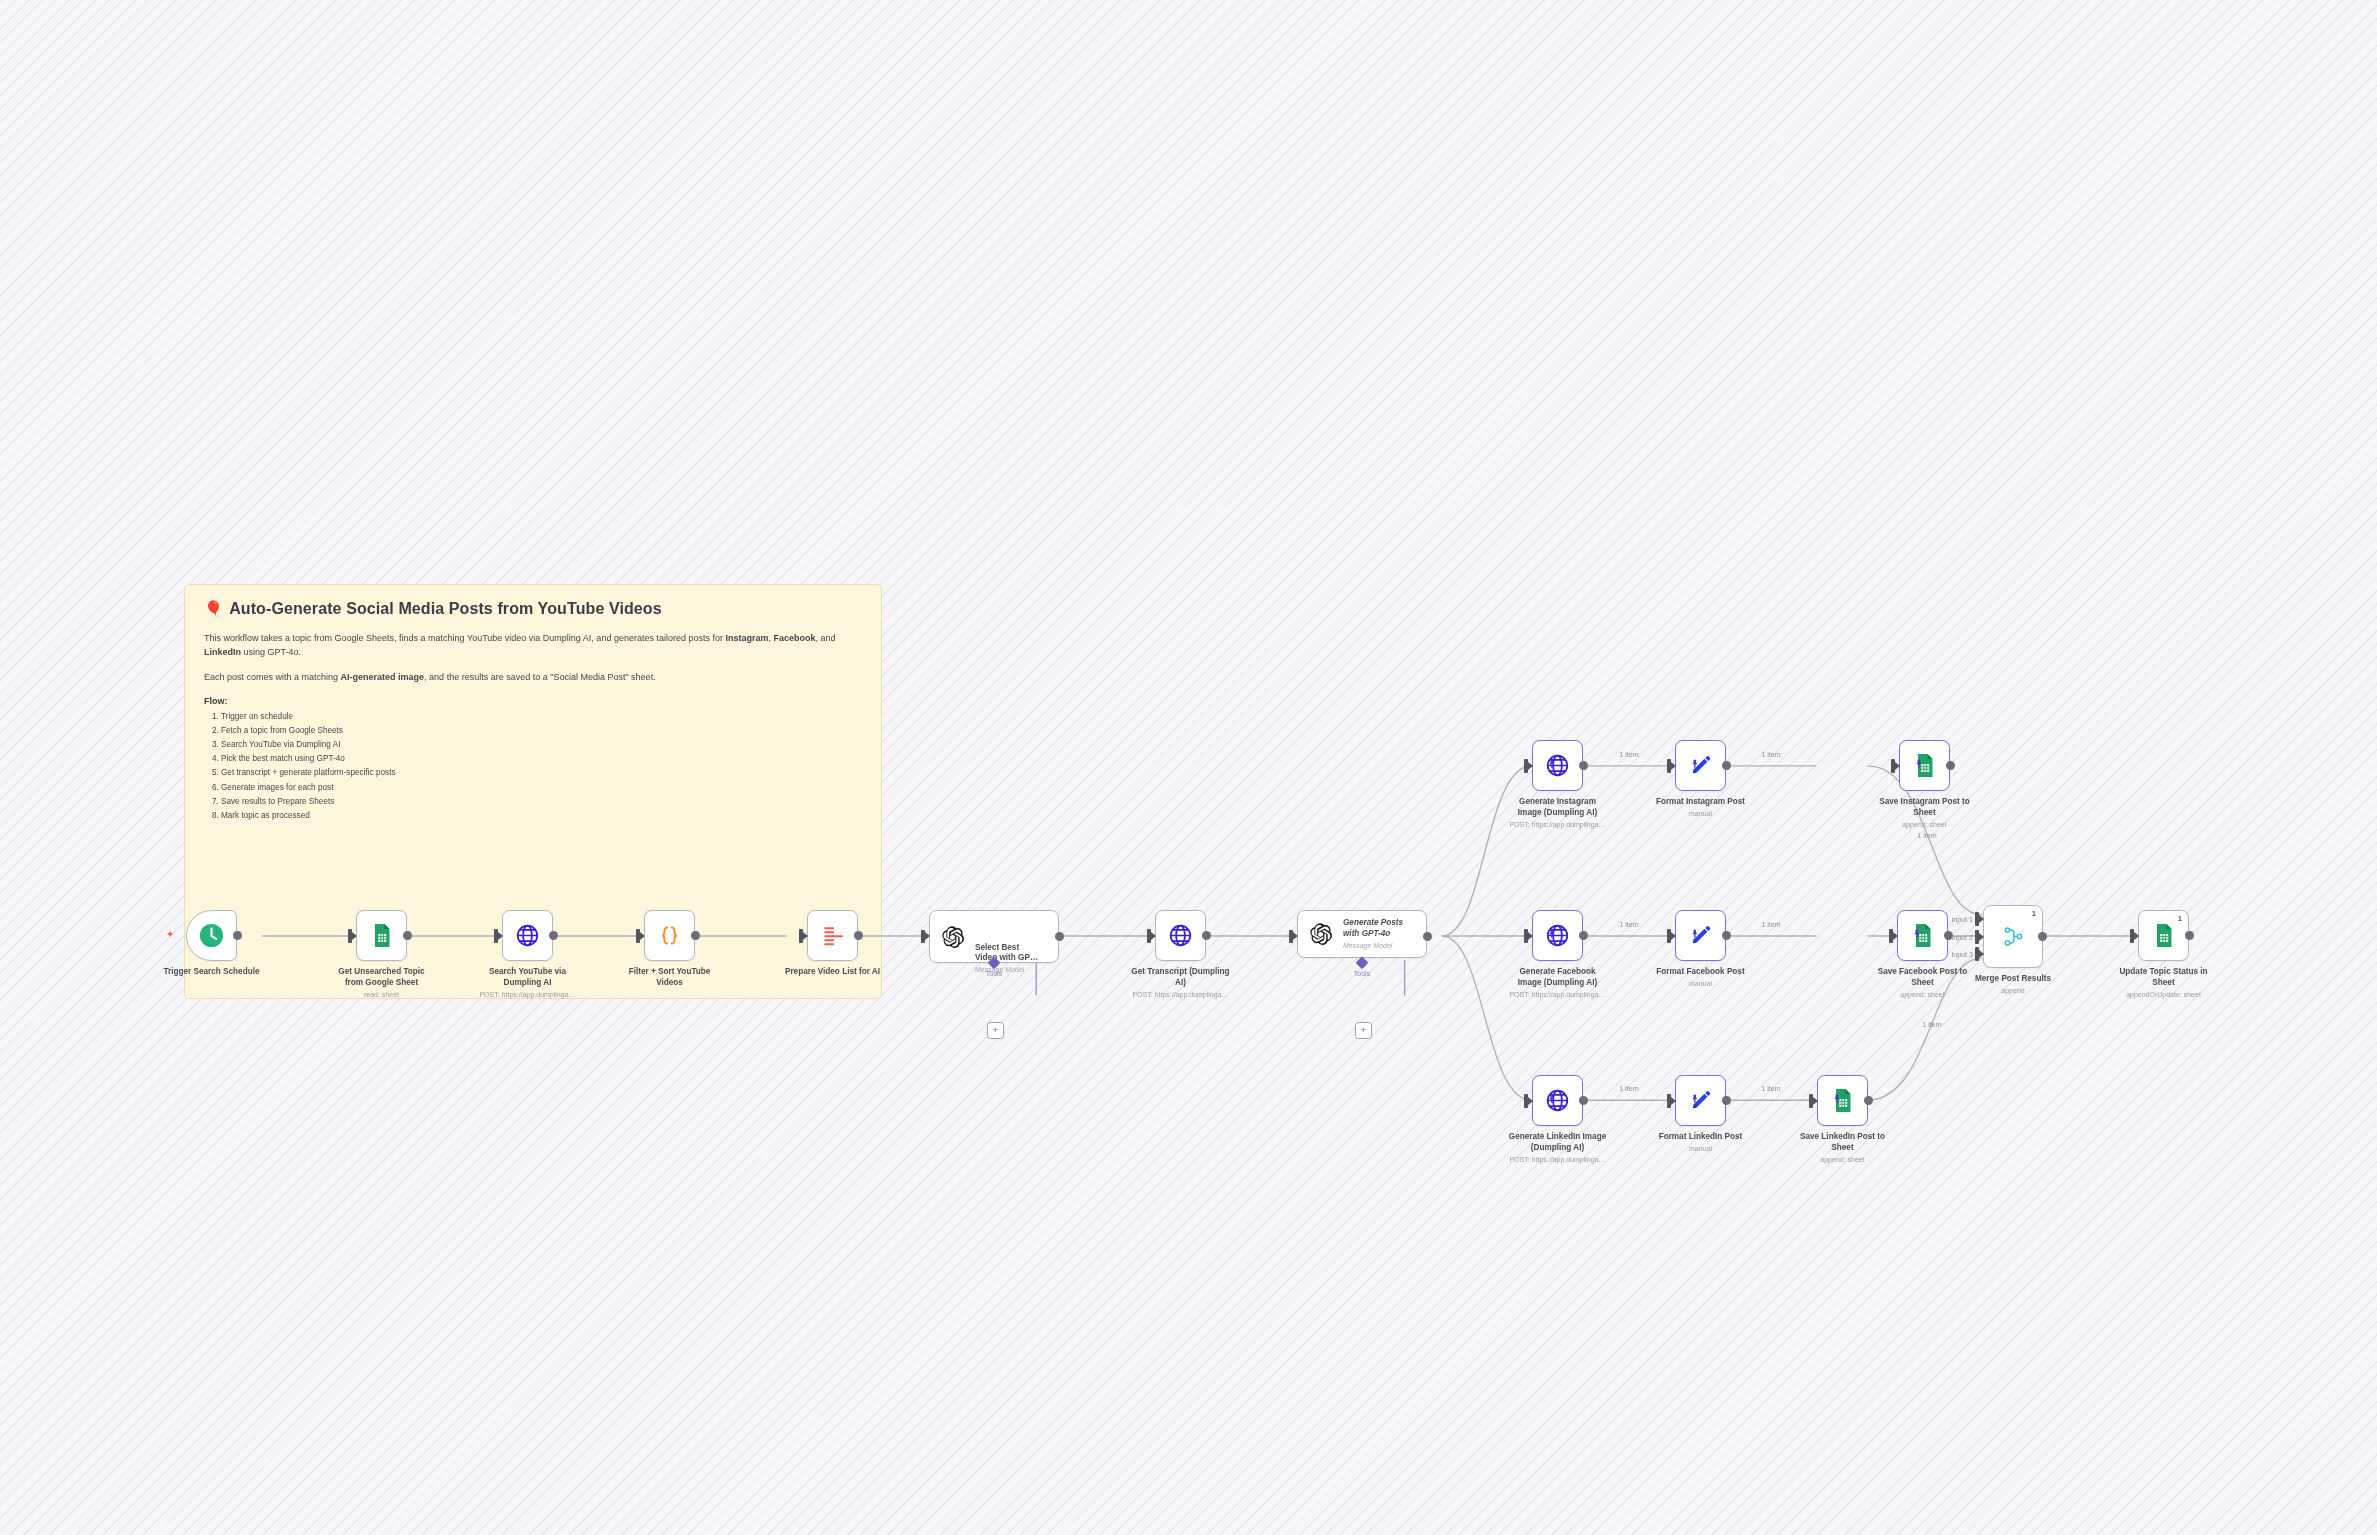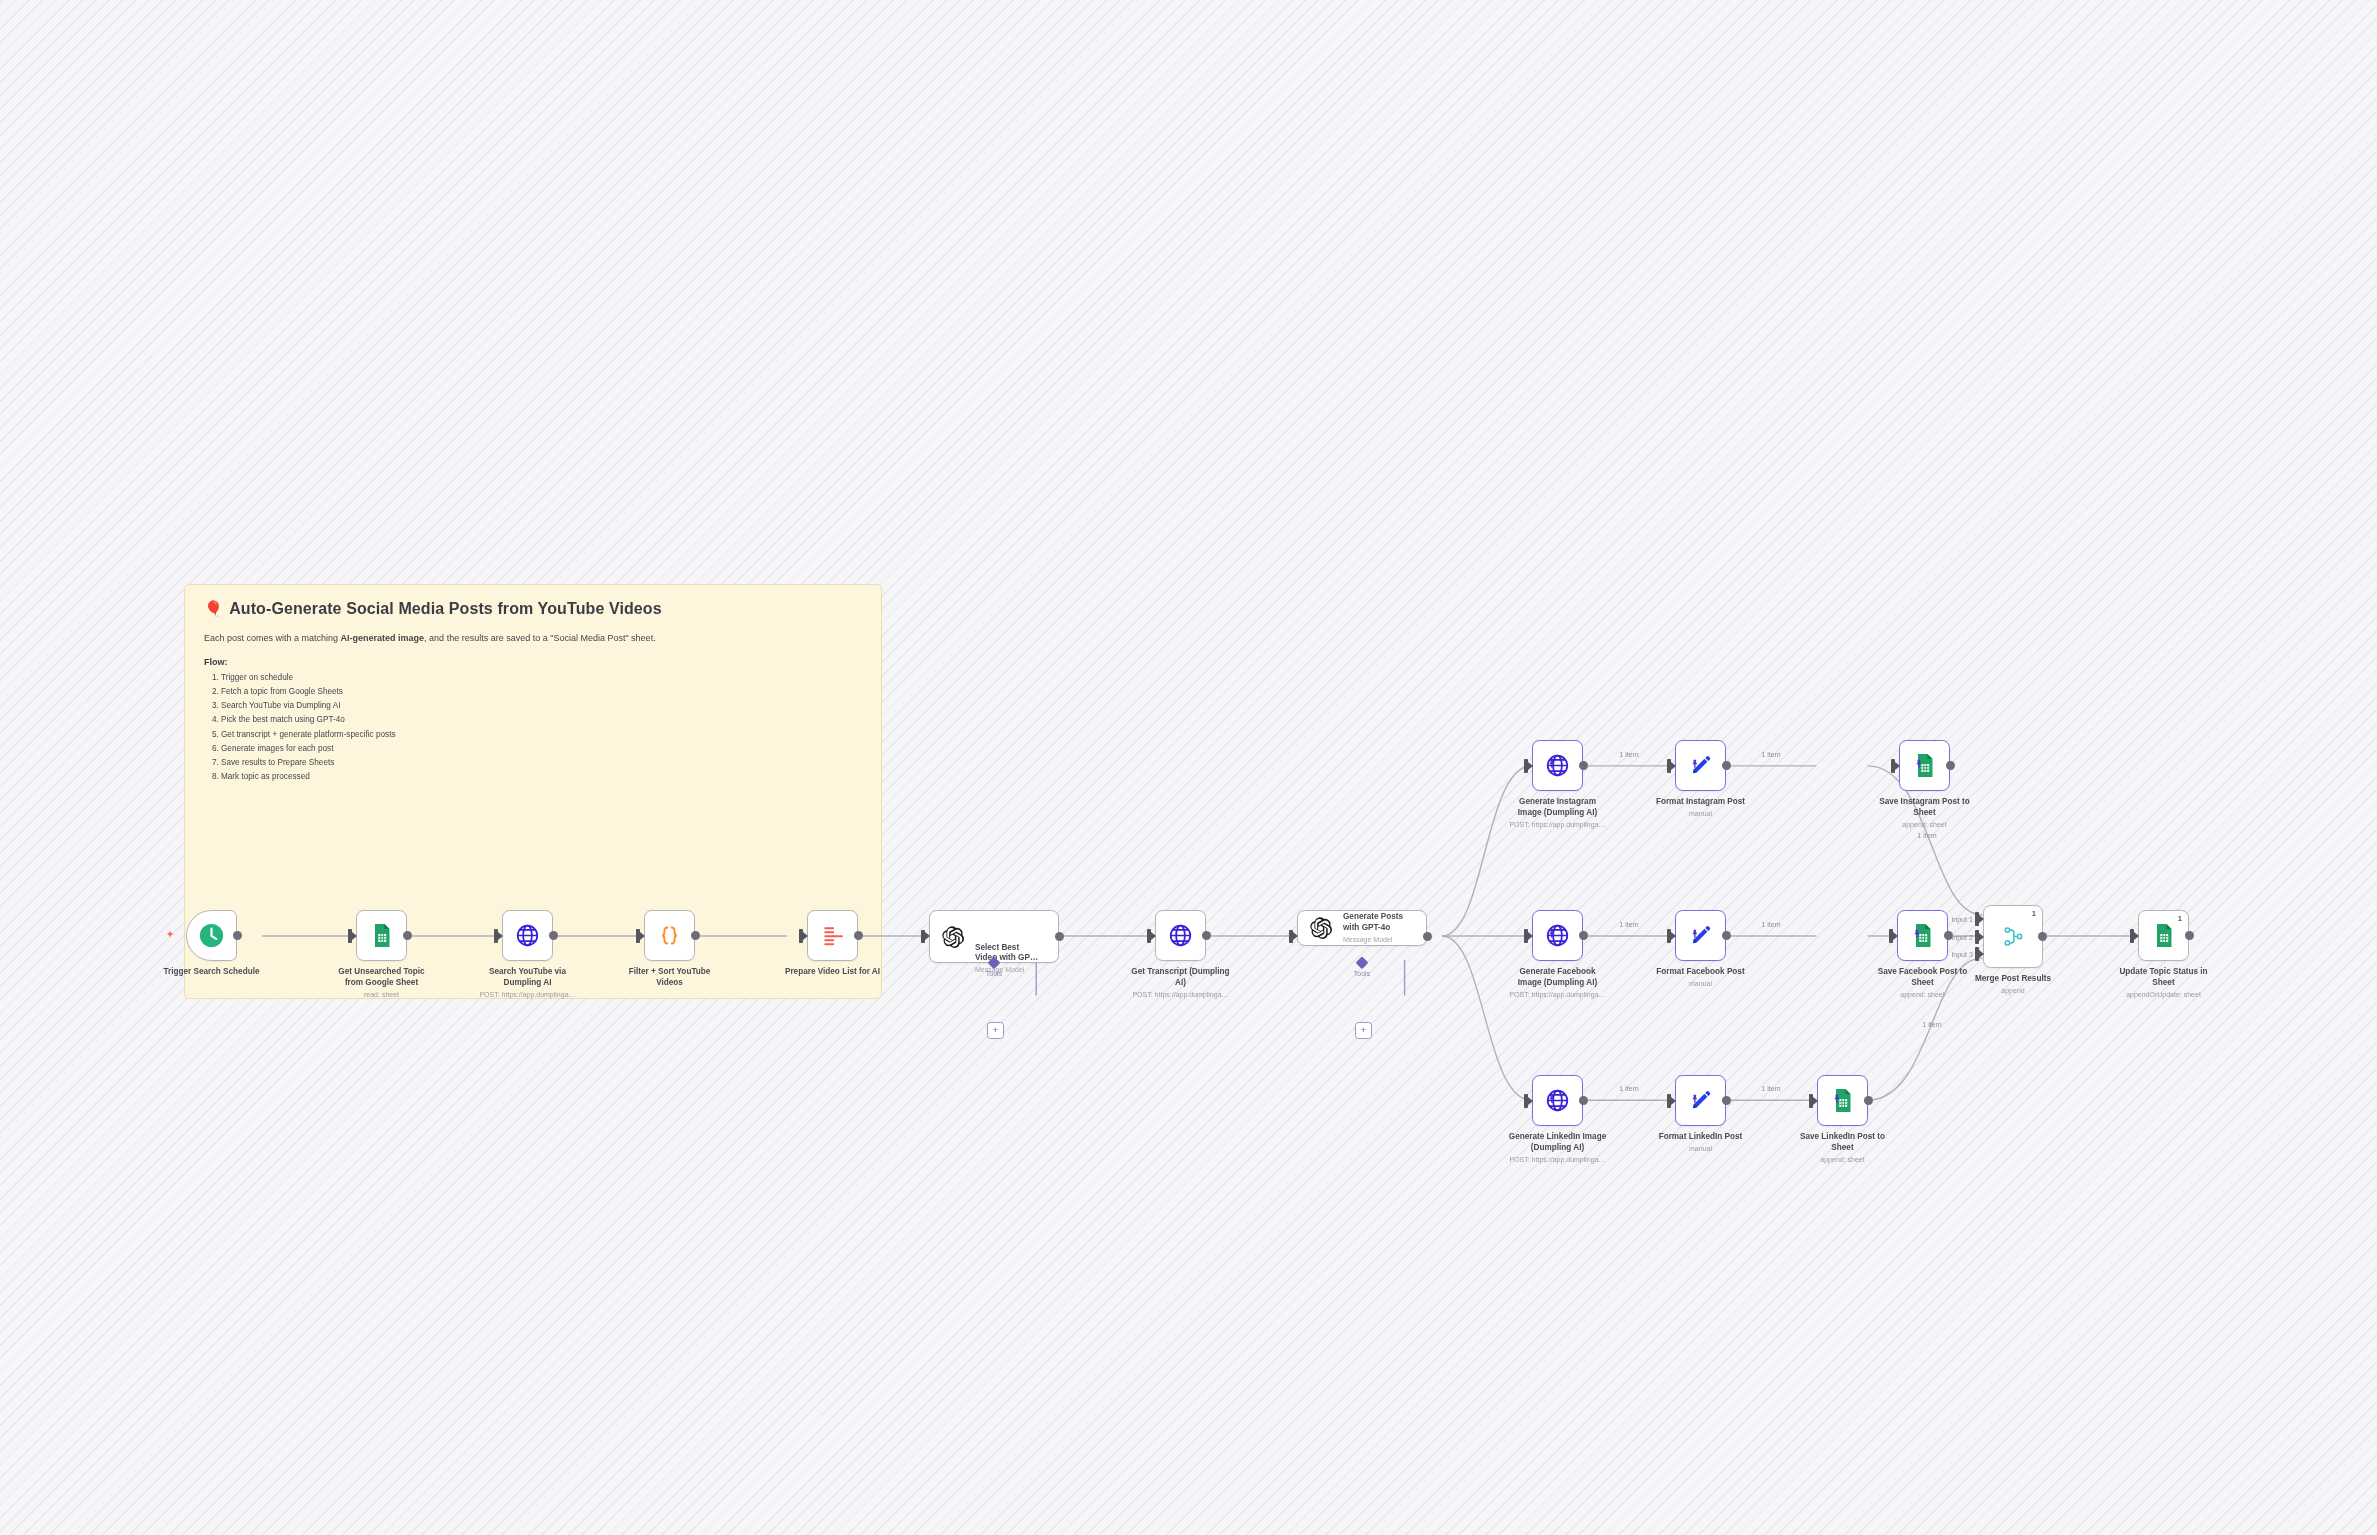--- a/index.html
+++ b/index.html
@@ -104,20 +104,23 @@
 <div id="canvas">
   <div id="stage">
 
     <div class="sticky" style="left:184px;top:584px;width:698px;height:415px;">
       <div class="sticky-inner">
         <div class="st-title">
           <span class="st-emoji">🎈</span>
           <span>Auto-Generate Social Media Posts from YouTube Videos</span>
         </div>
 
+        <p class="st-p">
+          <span>This workflow takes a topic from Google Sheets, finds a matching YouTube video via Dumpling AI, and generates tailored posts for </span><b>Instagram</b><span>, </span><b>Facebook</b><span>, and </span><b>LinkedIn</b><span> using GPT-4o.</span>
+        </p>
 
         <p class="st-p">
           <span>Each post comes with a matching </span><b>AI-generated image</b><span>, and the results are saved to a "Social Media Post" sheet.</span>
         </p>
 
         <div class="st-flow">Flow:</div>
         <ol class="st-ol" id="flow-list">
             <li>Trigger on schedule</li>
             <li>Fetch a topic from Google Sheets</li>
             <li>Search YouTube via Dumpling AI</li>
@@ -271,21 +274,21 @@
       <path d="M6.5 20h27M9 12.4h22M9 27.6h22"></path>
             </svg></span>
         </div>
         <div class="port-in" style="left: -7.7px; top: 19px;"></div>
         <div class="port-out" style="left: 47px; top: 21px;"></div>
         <div class="nlabel" style="top: 57px; width: 145px;">Get Transcript (Dumpling
 AI)</div>
         <div class="nsub" style="top: 80px;">POST: https://app.dumplinga…</div>
       </div>
       <div class="node" style="left: 1297px; top: 910px; width: 130px; height: 53px;">
-        <div class="nbox wide" style="width: 130px; height: 36px;">
+        <div class="nbox wide" style="width: 130px; height: 48px; font-style: italic;">
           <span class="icon" style="width: 25.5px; height: 25.5px; display: block;"><svg viewBox="0 0 40 40" width="25.5" height="25.5">
               <path fill="#1a1a1a" d="M33.4 17.3a8.5 8.5 0 0 0-.7-7 8.7 8.7 0 0 0-9.3-4.1A8.6 8.6 0 0 0 9.1 9.4a8.5 8.5 0 0 0-5.7 4.1 8.6 8.6 0 0 0 1.1 10.1 8.5 8.5 0 0 0 .7 7 8.7 8.7 0 0 0 9.3 4.1 8.5 8.5 0 0 0 6.4 2.8 8.6 8.6 0 0 0 8.2-5.9 8.5 8.5 0 0 0 5.7-4.1 8.6 8.6 0 0 0-1.1-10.1zm-12.8 17.9a6.4 6.4 0 0 1-4.1-1.5l.2-.1 6.8-3.9a1.1 1.1 0 0 0 .6-1v-9.6l2.9 1.7v7.9a6.4 6.4 0 0 1-6.4 6.5zM6.9 29.3a6.4 6.4 0 0 1-.8-4.3l.2.1 6.8 3.9a1.1 1.1 0 0 0 1.1 0l8.3-4.8v3.3l-6.9 4a6.4 6.4 0 0 1-8.7-2.2zM5.1 15a6.4 6.4 0 0 1 3.4-2.8v8a1.1 1.1 0 0 0 .5 1l8.3 4.8-2.9 1.7-6.9-4A6.4 6.4 0 0 1 5.1 15zm23.7 5.5l-8.3-4.8 2.9-1.7 6.9 4a6.4 6.4 0 0 1-1 11.6v-8a1.1 1.1 0 0 0-.5-1zm2.9-4.3l-.2-.1-6.8-3.9a1.1 1.1 0 0 0-1.1 0l-8.3 4.8v-3.3l6.9-4a6.4 6.4 0 0 1 9.5 6.6zM12.8 22.2l-2.9-1.7v-7.9a6.4 6.4 0 0 1 10.5-4.9l-.2.1-6.8 3.9a1.1 1.1 0 0 0-.6 1zm1.6-3.4l3.7-2.1 3.7 2.1v4.3l-3.7 2.1-3.7-2.1z"></path>
             </svg></span>
           <div>
             <div class="inner-title" style="white-space: pre-line;">Generate Posts
 with GPT-4o</div>
             <div class="inner-sub">Message Model</div>
           </div>
         </div>
         <div class="port-in" style="left: -7.7px; top: 19.6px;"></div>

